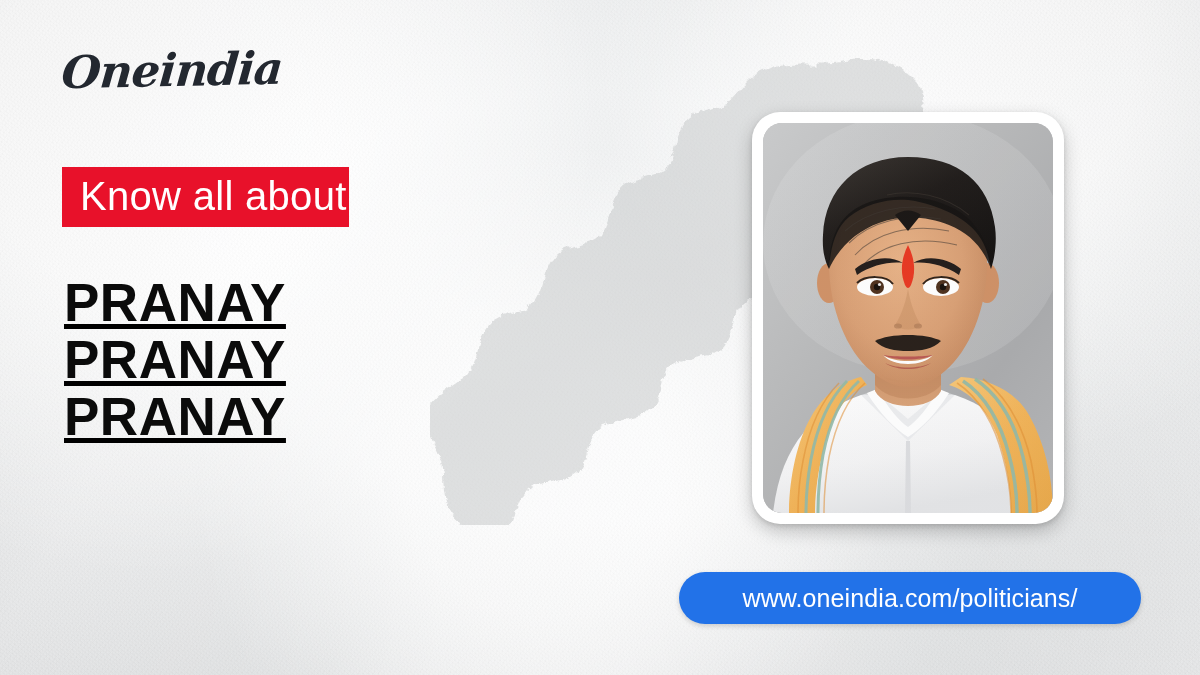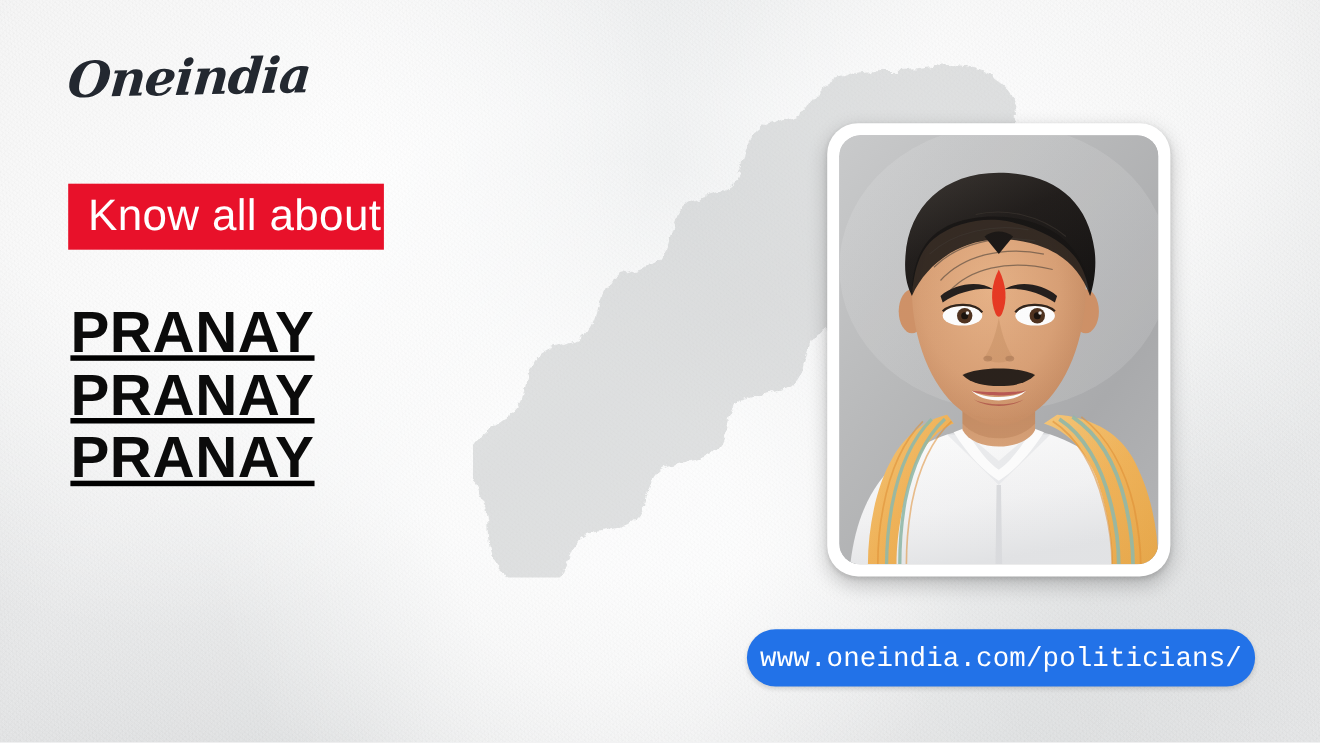--- a/index.html
+++ b/index.html
@@ -123,21 +123,20 @@
     background:#2272e8;
     border-radius:26px;
     display:flex; align-items:center; justify-content:center;
     box-shadow:0 2px 5px rgba(0,0,0,.16);
   }
   #url-pill .txt {
     color:#ffffff;
     font-size:25px;
     letter-spacing:.1px;
     white-space:nowrap;
-    font-family:Liberation Mono, monospace;
   }
 </style>
 </head>
 <body>
 
 <div id="card">
 
   <div class="texture"></div>
   <div class="grain"></div>
   <div class="vignette"></div>

